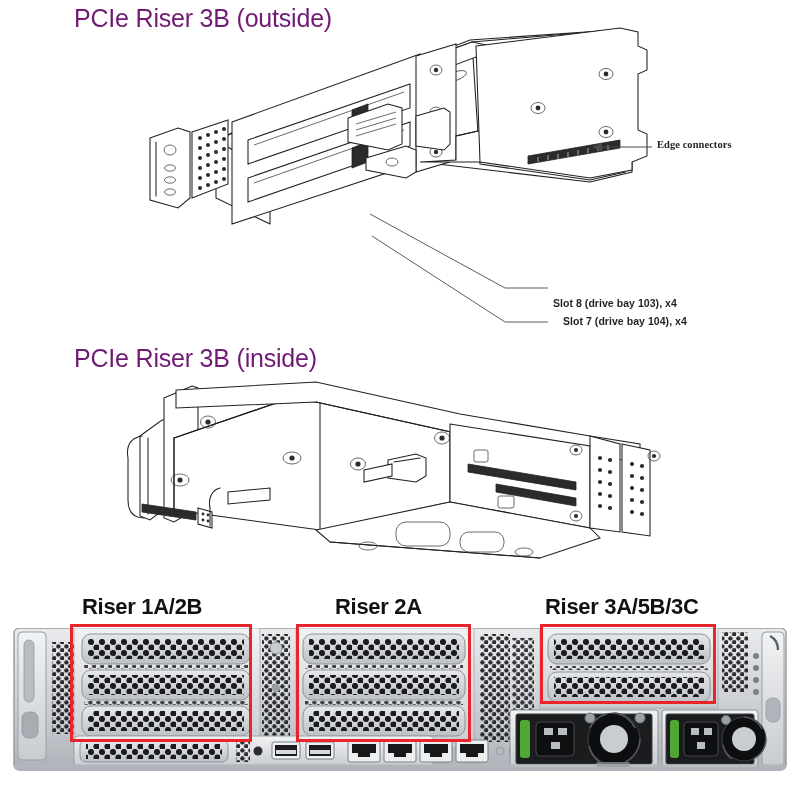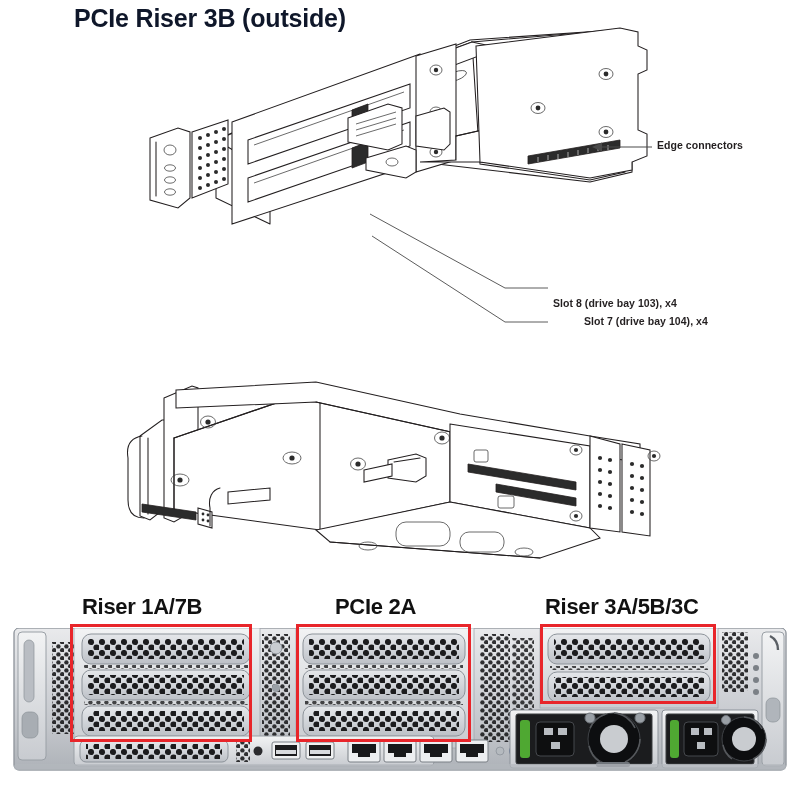--- a/index.html
+++ b/index.html
@@ -15,22 +15,22 @@
     font-family: "Liberation Sans", sans-serif;
     color: #1a1a1a;
   }
 
   .page { position: relative; width: 800px; height: 800px; }
 
   
   .section-title {
     position: absolute;
     font-size: 25px;
-    font-weight: 700;
-    color: #0f172a;
+    font-weight: 400;
+    color: #701a75;
     letter-spacing: -0.2px;
     white-space: nowrap;
   }
   #title-outside { left: 74px; top: 4px; }
   #title-inside  { left: 74px; top: 344px; }
 
   
   .figure { position: absolute; }
   #fig-outside { left: 120px; top: 12px; width: 560px; height: 270px; }
   #fig-inside  { left: 120px; top: 380px; width: 560px; height: 190px; }
@@ -44,23 +44,23 @@
 
   
   .callout {
     position: absolute;
     font-size: 10.5px;
     font-weight: 700;
     color: #231f20;
     white-space: nowrap;
     letter-spacing: 0.05px;
   }
-  #callout-edge { left: 657px; top: 139px; }
+  #callout-edge { left: 657px; top: 139px; font-family: Liberation Serif, serif; }
   #callout-slot8 { left: 553px; top: 281px; margin-top: 16px; }
-  #callout-slot7 { left: 564px; top: 315px; padding-left: 20px; }
+  #callout-slot7 { left: 543px; top: 315px; padding-left: 20px; }
 
   .leader-svg { position: absolute; left: 0; top: 0; width: 800px; height: 800px; pointer-events: none; }
 
   
   #riser-labels .riser-label {
     position: absolute;
     font-size: 22px;
     font-weight: 700;
     color: #111111;
     white-space: nowrap;
@@ -231,20 +231,21 @@
 
     <path d="M548,288 L505,288 L370,214" fill="none" stroke="#4a4a4a" stroke-width="0.9"></path>
 
     <path d="M548,322 L505,322 L372,236" fill="none" stroke="#4a4a4a" stroke-width="0.9"></path>
   </svg>
 
   <div class="callout" id="callout-edge">Edge connectors</div>
   <div class="callout" id="callout-slot8">Slot 8 (drive bay 103), x4</div>
   <div class="callout" id="callout-slot7">Slot 7 (drive bay 104), x4</div>
 
+  <div class="section-title" id="title-inside">PCIe Riser 3B (inside)</div>
 
   <div class="figure" id="fig-inside">
     <svg viewBox="0 0 560 190" preserveAspectRatio="none">
 
       <path class="fill-w" d="M20,56 L42,40 L48,40 L48,126 L30,140 L20,136 Z"></path>
       <path class="ln" d="M28,58 L28,134"></path>
       <path class="fill-w" d="M44,18 L72,6 L78,8 L78,128 L54,142 L44,138 Z"></path>
 
       <path class="fill-w" d="M54,58 L200,8 L330,44 L330,122 L200,150 L54,130 Z"></path>
       <path class="ln" d="M54,58 L200,8"></path>
@@ -332,22 +333,22 @@
           <circle cx="88" cy="141" r="1.4"></circle>
       </g>
 
       <path class="ln" d="M22,56 C10,58 6,66 8,78 L8,120 C8,132 14,138 24,138"></path>
       <path class="ln" d="M100,108 C92,110 88,118 90,128 L90,146"></path>
       <path class="fill-w" d="M108,112 L150,108 L150,120 L108,124 Z"></path>
     </svg>
   </div>
 
   <div id="riser-labels">
-    <div class="riser-label" id="label-r1">Riser 1A/7B</div>
-    <div class="riser-label" id="label-r2">PCIe 2A</div>
+    <div class="riser-label" id="label-r1">Riser 1A/2B</div>
+    <div class="riser-label" id="label-r2">Riser 2A</div>
     <div class="riser-label" id="label-r3">Riser 3A/5B/3C</div>
   </div>
 
   <div id="chassis">
     <svg viewBox="0 0 800 150" preserveAspectRatio="none">
       <defs>
         <linearGradient id="metal" x1="0" y1="0" x2="0" y2="1">
           <stop offset="0%" stop-color="#e9eaec"></stop>
           <stop offset="35%" stop-color="#d6d8dc"></stop>
           <stop offset="70%" stop-color="#c3c6cb"></stop>

